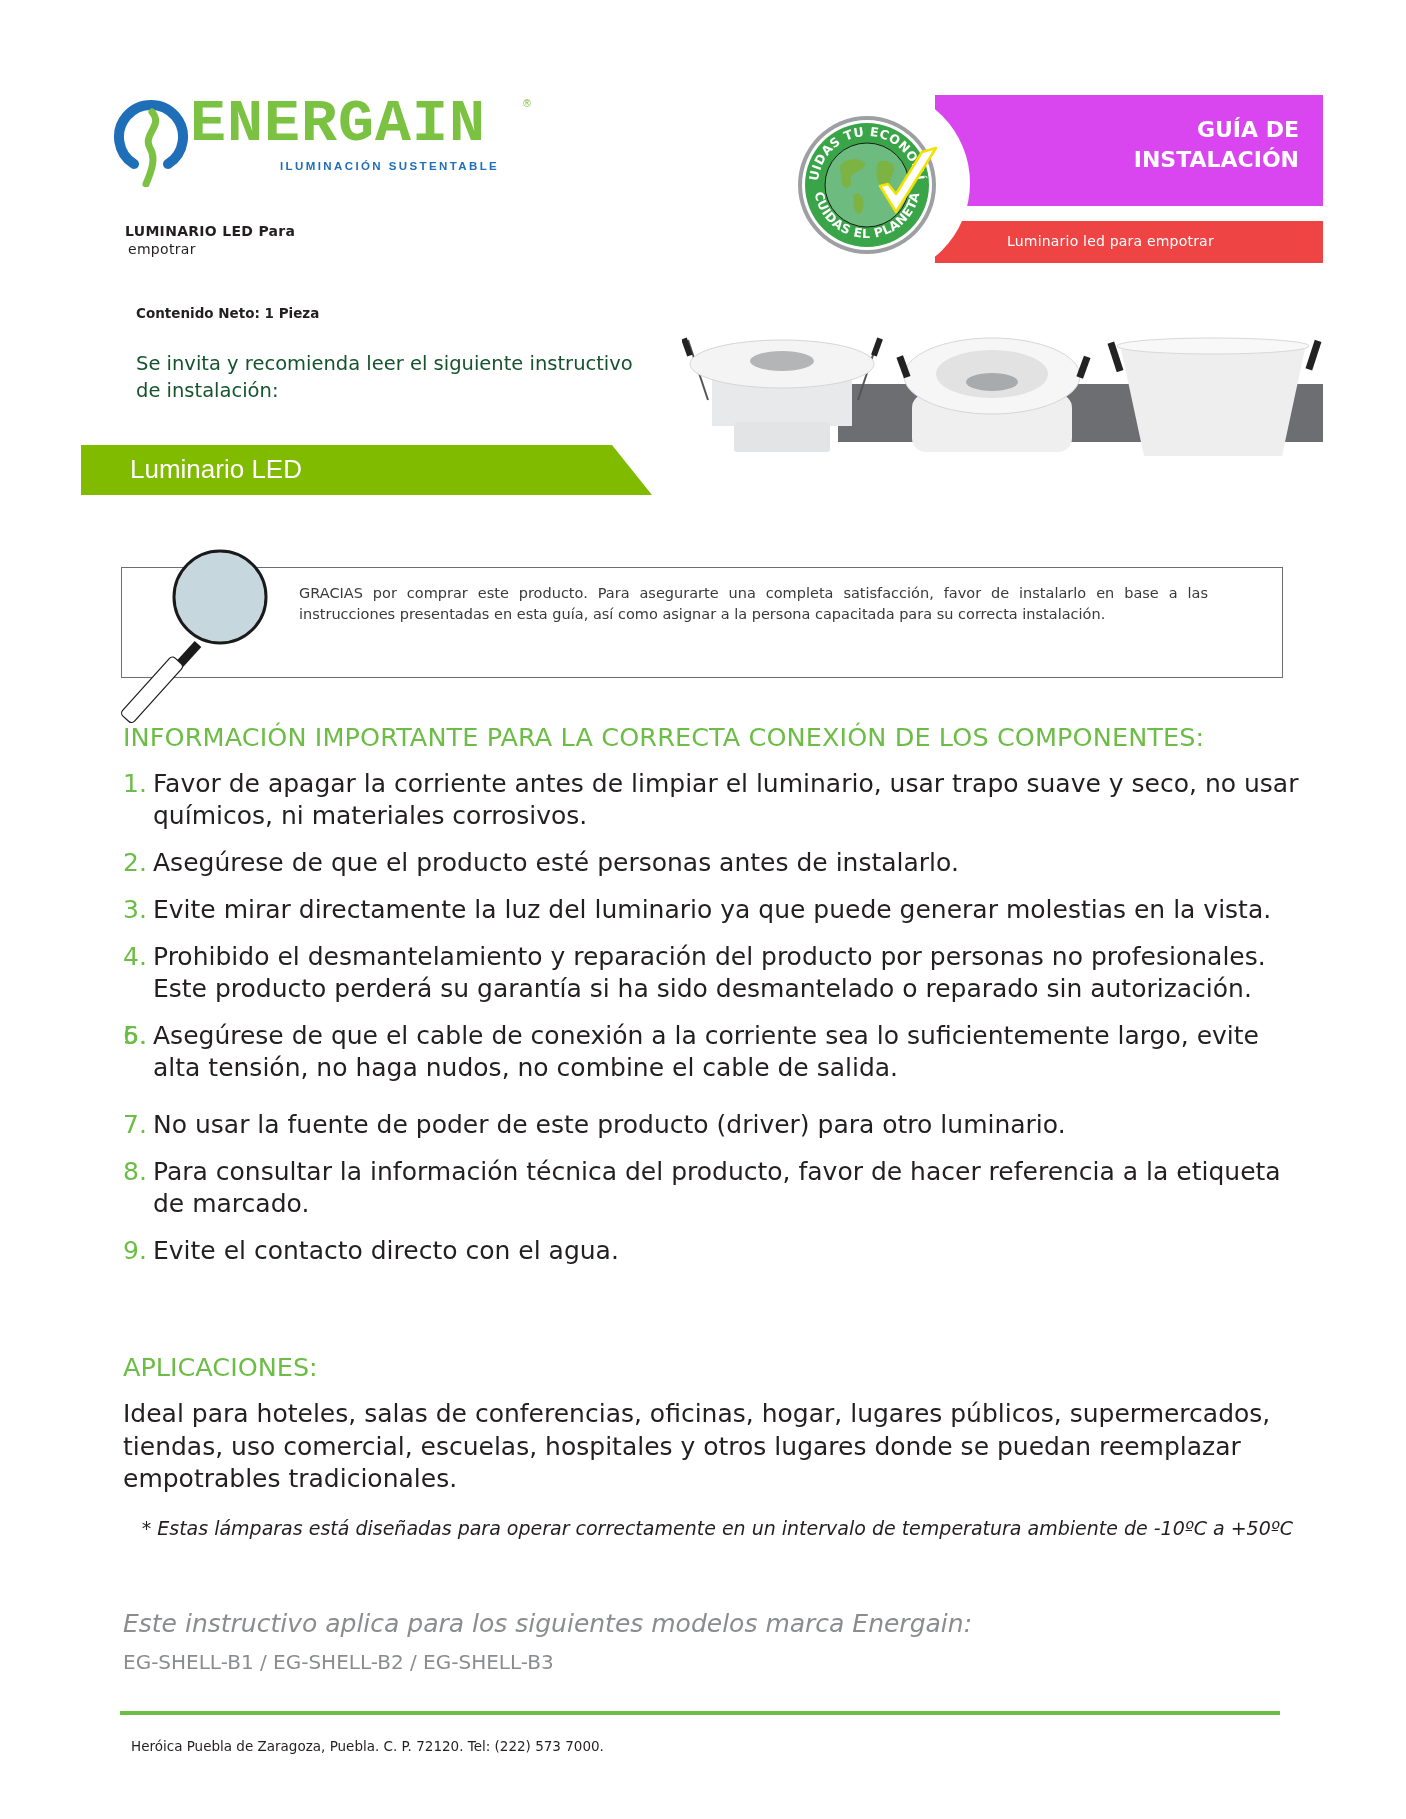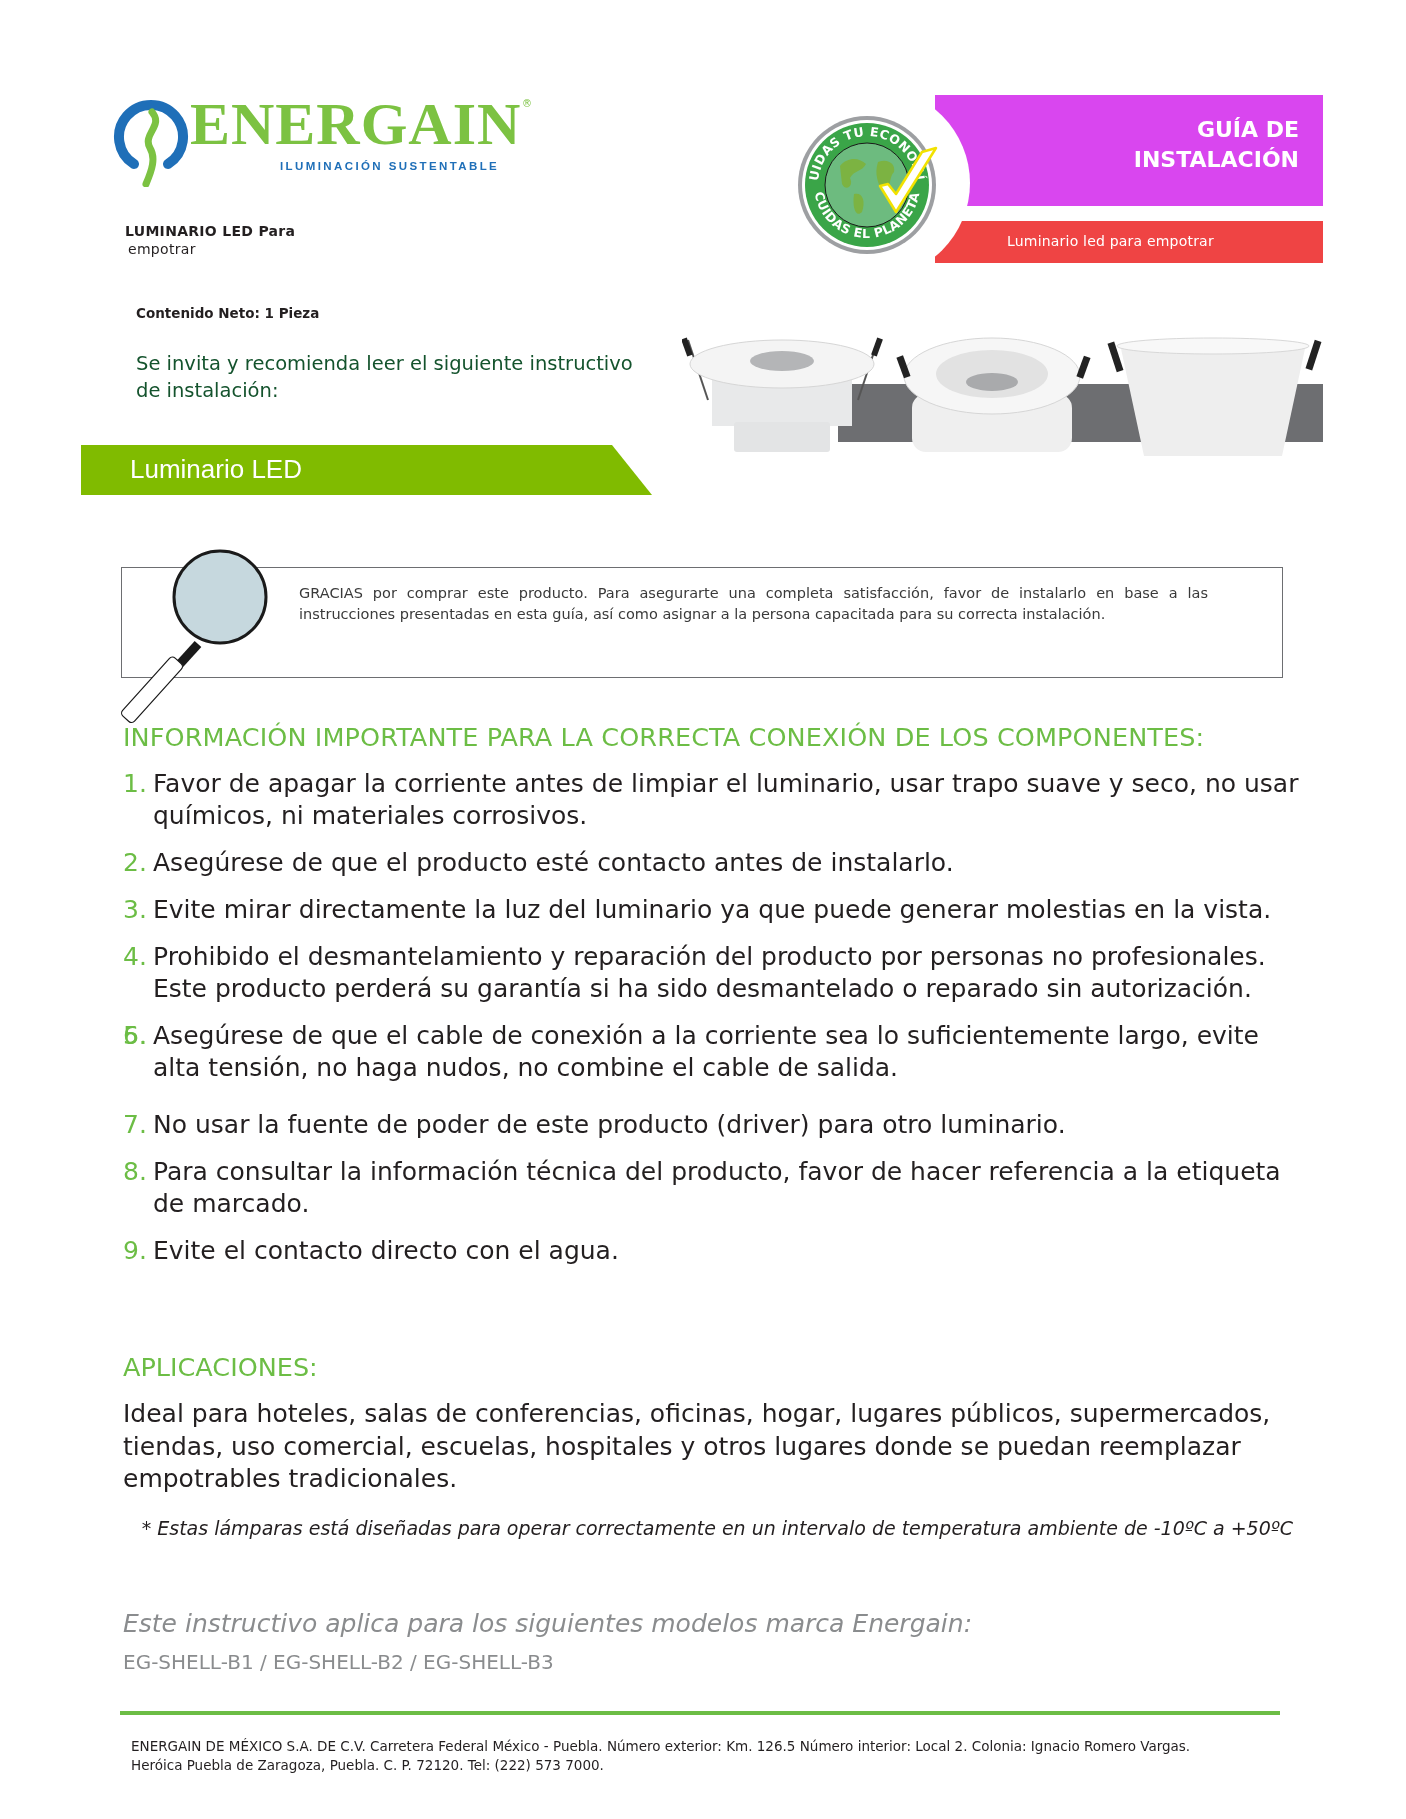--- a/index.html
+++ b/index.html
@@ -2,21 +2,21 @@
 <html><head>
 <meta charset="utf-8">
 <style>
   html, body { margin: 0; padding: 0; background: #ffffff; }
   body { width: 1406px; height: 1819px; position: relative; overflow: hidden;
          font-family: "DejaVu Sans", "Liberation Sans", sans-serif; color: #231f20; }
   .abs { position: absolute; }
 
   
   .logo { left: 112px; top: 92px; width: 420px; height: 95px; }
-  .logo-word { position: absolute; left: 78px; top: 2px; font-family: Liberation Serif, serif;
+  .logo-word { position: absolute; left: 78px; top: 2px; font-family: Liberation Mono, monospace;
                font-weight: bold; font-size: 60px; letter-spacing: 1px; color: #7cc242; line-height: 60px; }
   .logo-reg { position: absolute; left: 410px; top: 6px; font-size: 10px; color: #7cc242; }
   .logo-tag { position: absolute; left: 168px; top: 68px; font-family: "Liberation Sans", sans-serif;
               font-weight: bold; font-size: 11.5px; letter-spacing: 2.4px; color: #1f6fb8; }
 
   .product-title { left: 125px; top: 222px; font-family: "DejaVu Sans", sans-serif; font-weight: bold;
                    font-size: 14px; line-height: 18px; color: #231f20; letter-spacing: 0.3px; }
   .product-title span { display: block; }
   .product-title .l2 { padding-left: 3px; font-weight: normal; }
 
@@ -160,34 +160,33 @@
   <line x1="86" y1="104" x2="66" y2="126" stroke="#1a1a1a" stroke-width="9"></line>
   <g transform="rotate(42 38 152)">
     <rect x="30" y="110" width="16" height="78" rx="4" fill="#ffffff" stroke="#1a1a1a" stroke-width="1.2"></rect>
   </g>
   <circle cx="108" cy="57" r="46" fill="#c6d8de" stroke="#1a1a1a" stroke-width="3"></circle>
 </svg>
 
 <div class="abs info-h">INFORMACIÓN IMPORTANTE PARA LA CORRECTA CONEXIÓN DE LOS COMPONENTES:</div>
 <ol class="abs list">
   <li><span class="num">1.</span><span>Favor de apagar la corriente antes de limpiar el luminario, usar trapo suave y seco, no usar químicos, ni materiales corrosivos.</span></li>
-  <li><span class="num">2.</span><span>Asegúrese de que el producto esté contacto antes de instalarlo.</span></li>
+  <li><span class="num">2.</span><span>Asegúrese de que el producto esté personas antes de instalarlo.</span></li>
   <li><span class="num">3.</span><span>Evite mirar directamente la luz del luminario ya que puede generar molestias en la vista.</span></li>
   <li><span class="num">4.</span><span>Prohibido el desmantelamiento y reparación del producto por personas no profesionales. Este producto perderá su garantía si ha sido desmantelado o reparado sin autorización.</span></li>
   <li><span class="num">5.</span></li>
   <li class="gap-after"><span class="num">6.</span><span>Asegúrese de que el cable de conexión a la corriente sea lo suficientemente largo, evite alta tensión, no haga nudos, no combine el cable de salida.</span></li>
   <li><span class="num">7.</span><span>No usar la fuente de poder de este producto (driver) para otro luminario.</span></li>
   <li><span class="num">8.</span><span>Para consultar la información técnica del producto, favor de hacer referencia a la etiqueta de marcado.</span></li>
   <li><span class="num">9.</span><span>Evite el contacto directo con el agua.</span></li>
 </ol>
 
 <div class="abs app-h">APLICACIONES:</div>
 <div class="abs app-txt">Ideal para hoteles, salas de conferencias, oficinas, hogar, lugares públicos, supermercados, tiendas, uso comercial, escuelas, hospitales y otros lugares donde se puedan reemplazar empotrables tradicionales.</div>
 <div class="abs note">* Estas lámparas está diseñadas para operar correctamente en un intervalo de temperatura ambiente de -10ºC a +50ºC</div>
 
 <div class="abs models-h">Este instructivo aplica para los siguientes modelos marca Energain:</div>
 <div class="abs models">EG-SHELL-B1  /  EG-SHELL-B2  /  EG-SHELL-B3</div>
 
 <div class="abs rule"></div>
 <div class="abs footer">
-  <div>ENERGAIN DE MÉXICO S.A. DE C.V. Carretera Federal México - Puebla. Número exterior: Km. 126.5 Número interior: Local 2. Colonia: Ignacio Romero Vargas.</div>
   <div>Heróica Puebla de Zaragoza, Puebla. C. P. 72120. Tel: (222) 573 7000.</div>
 </div>
 
 </body></html>

